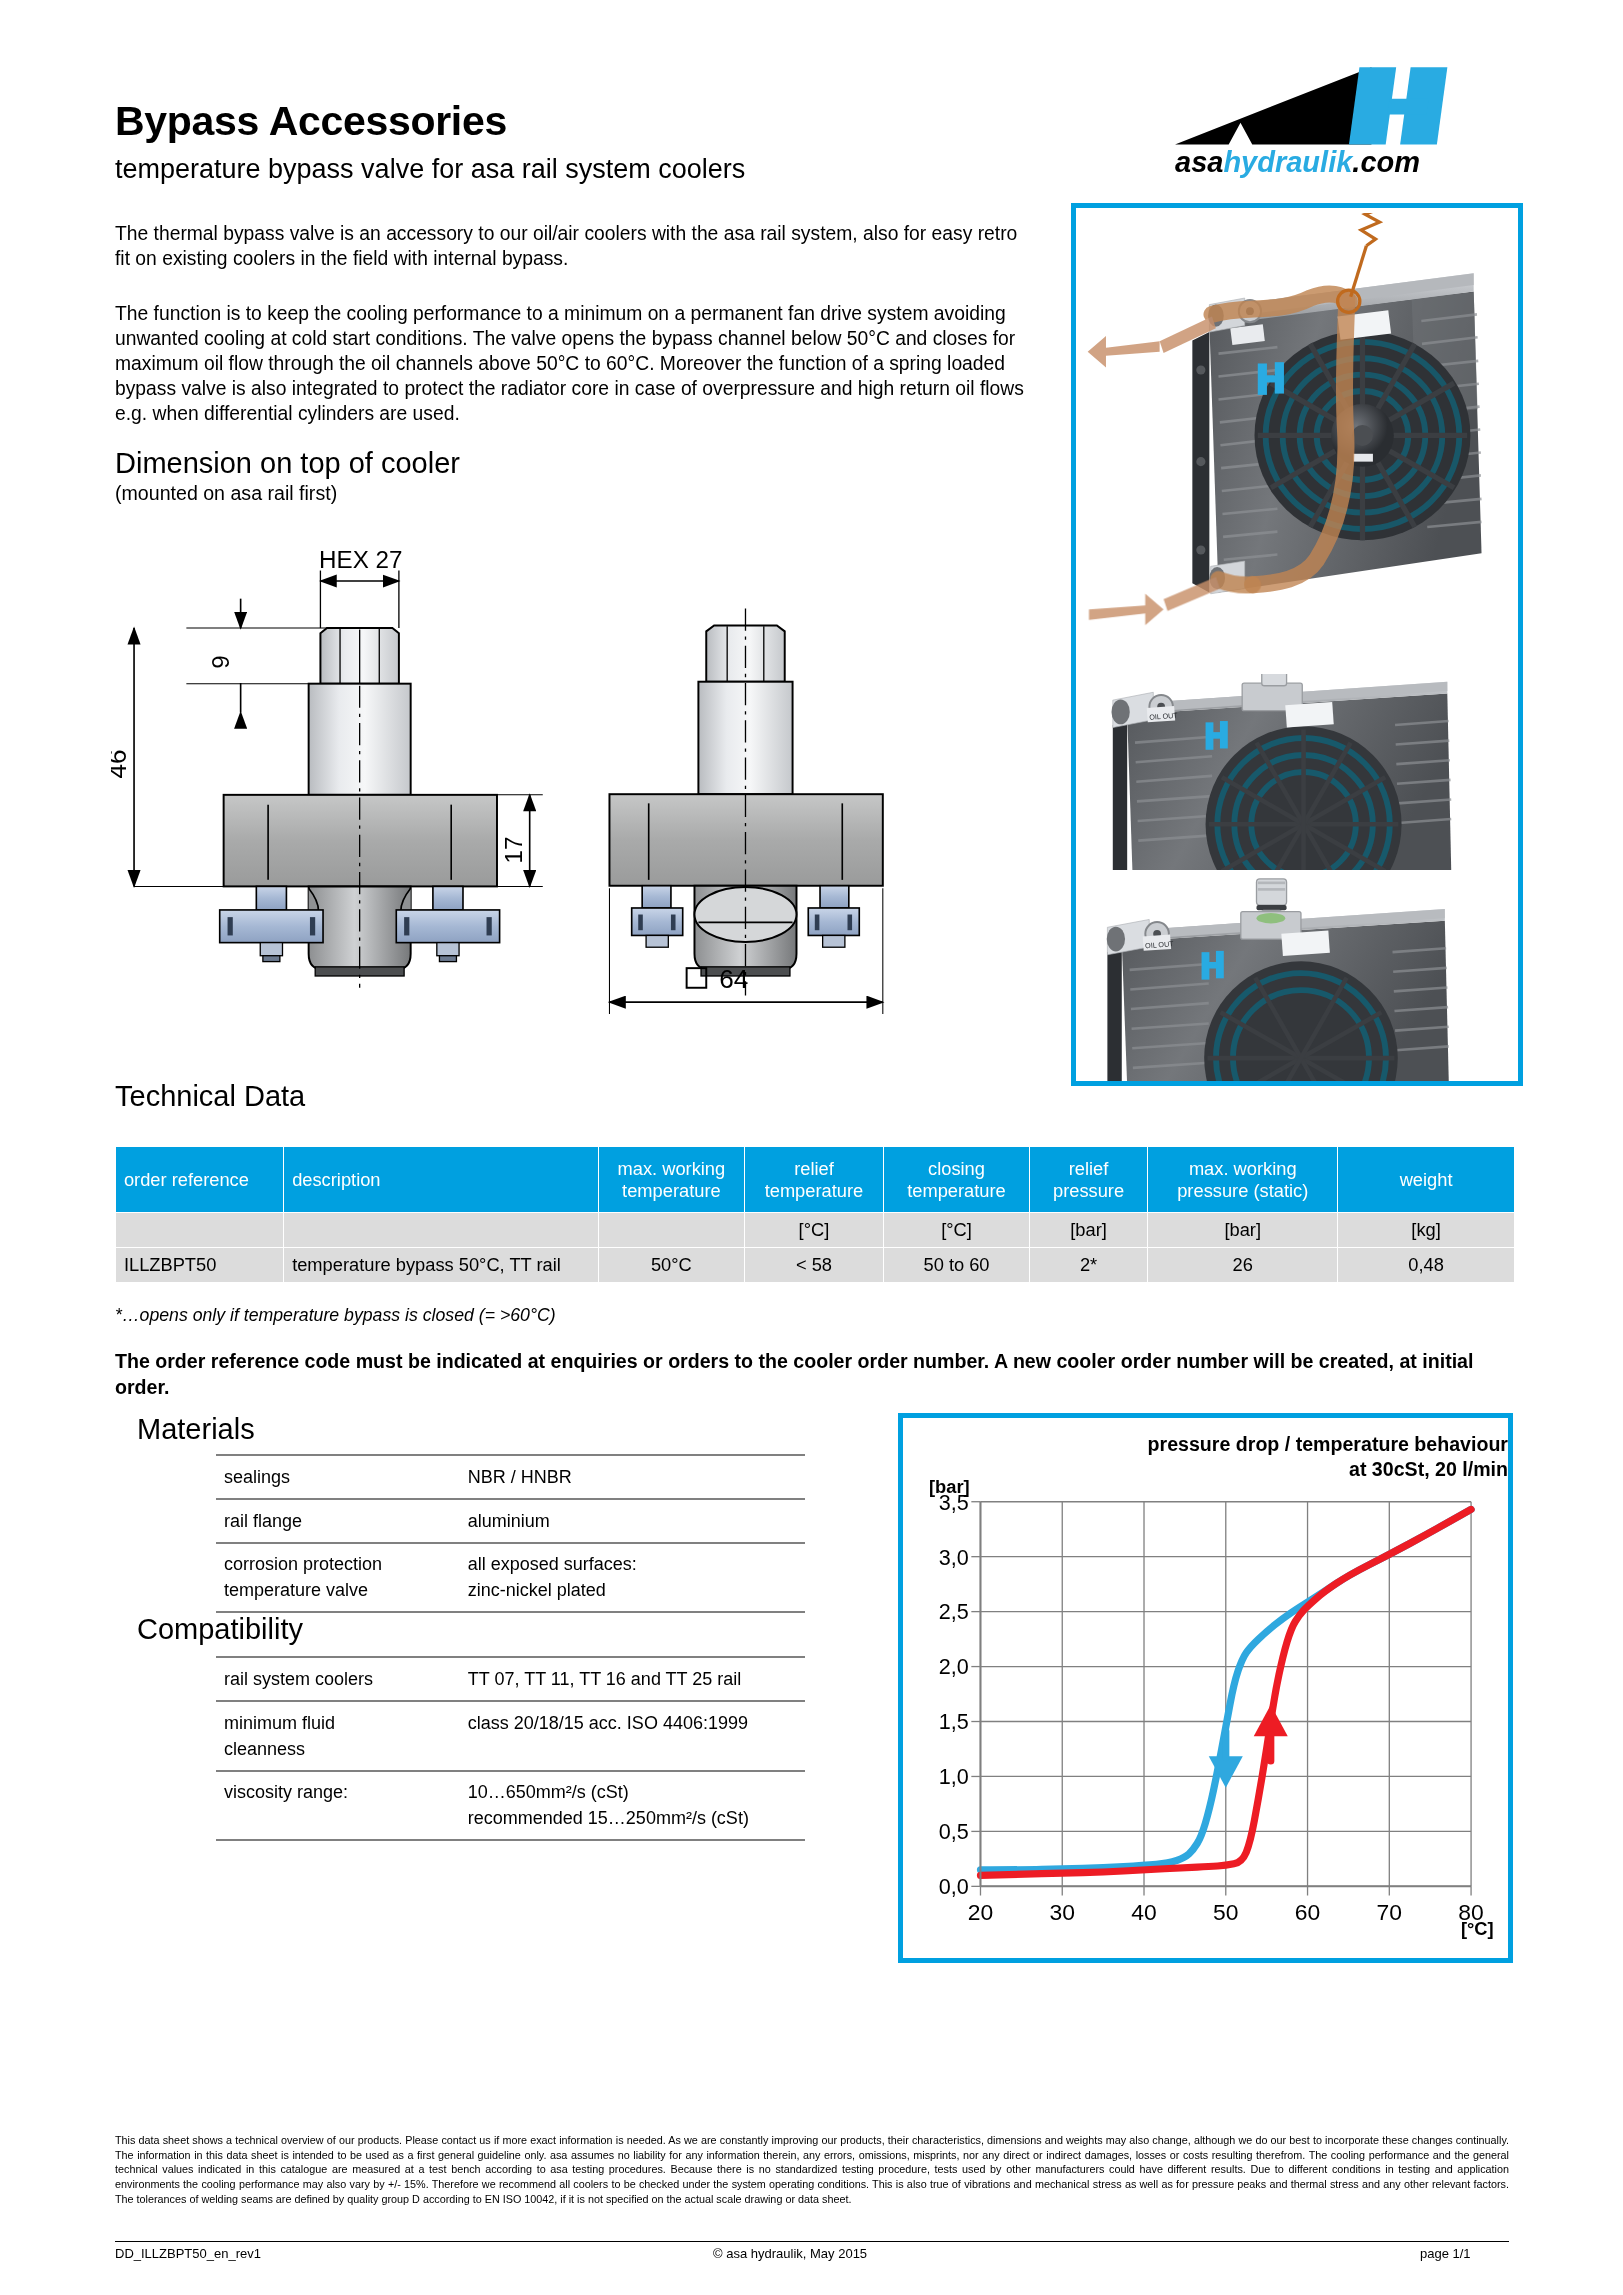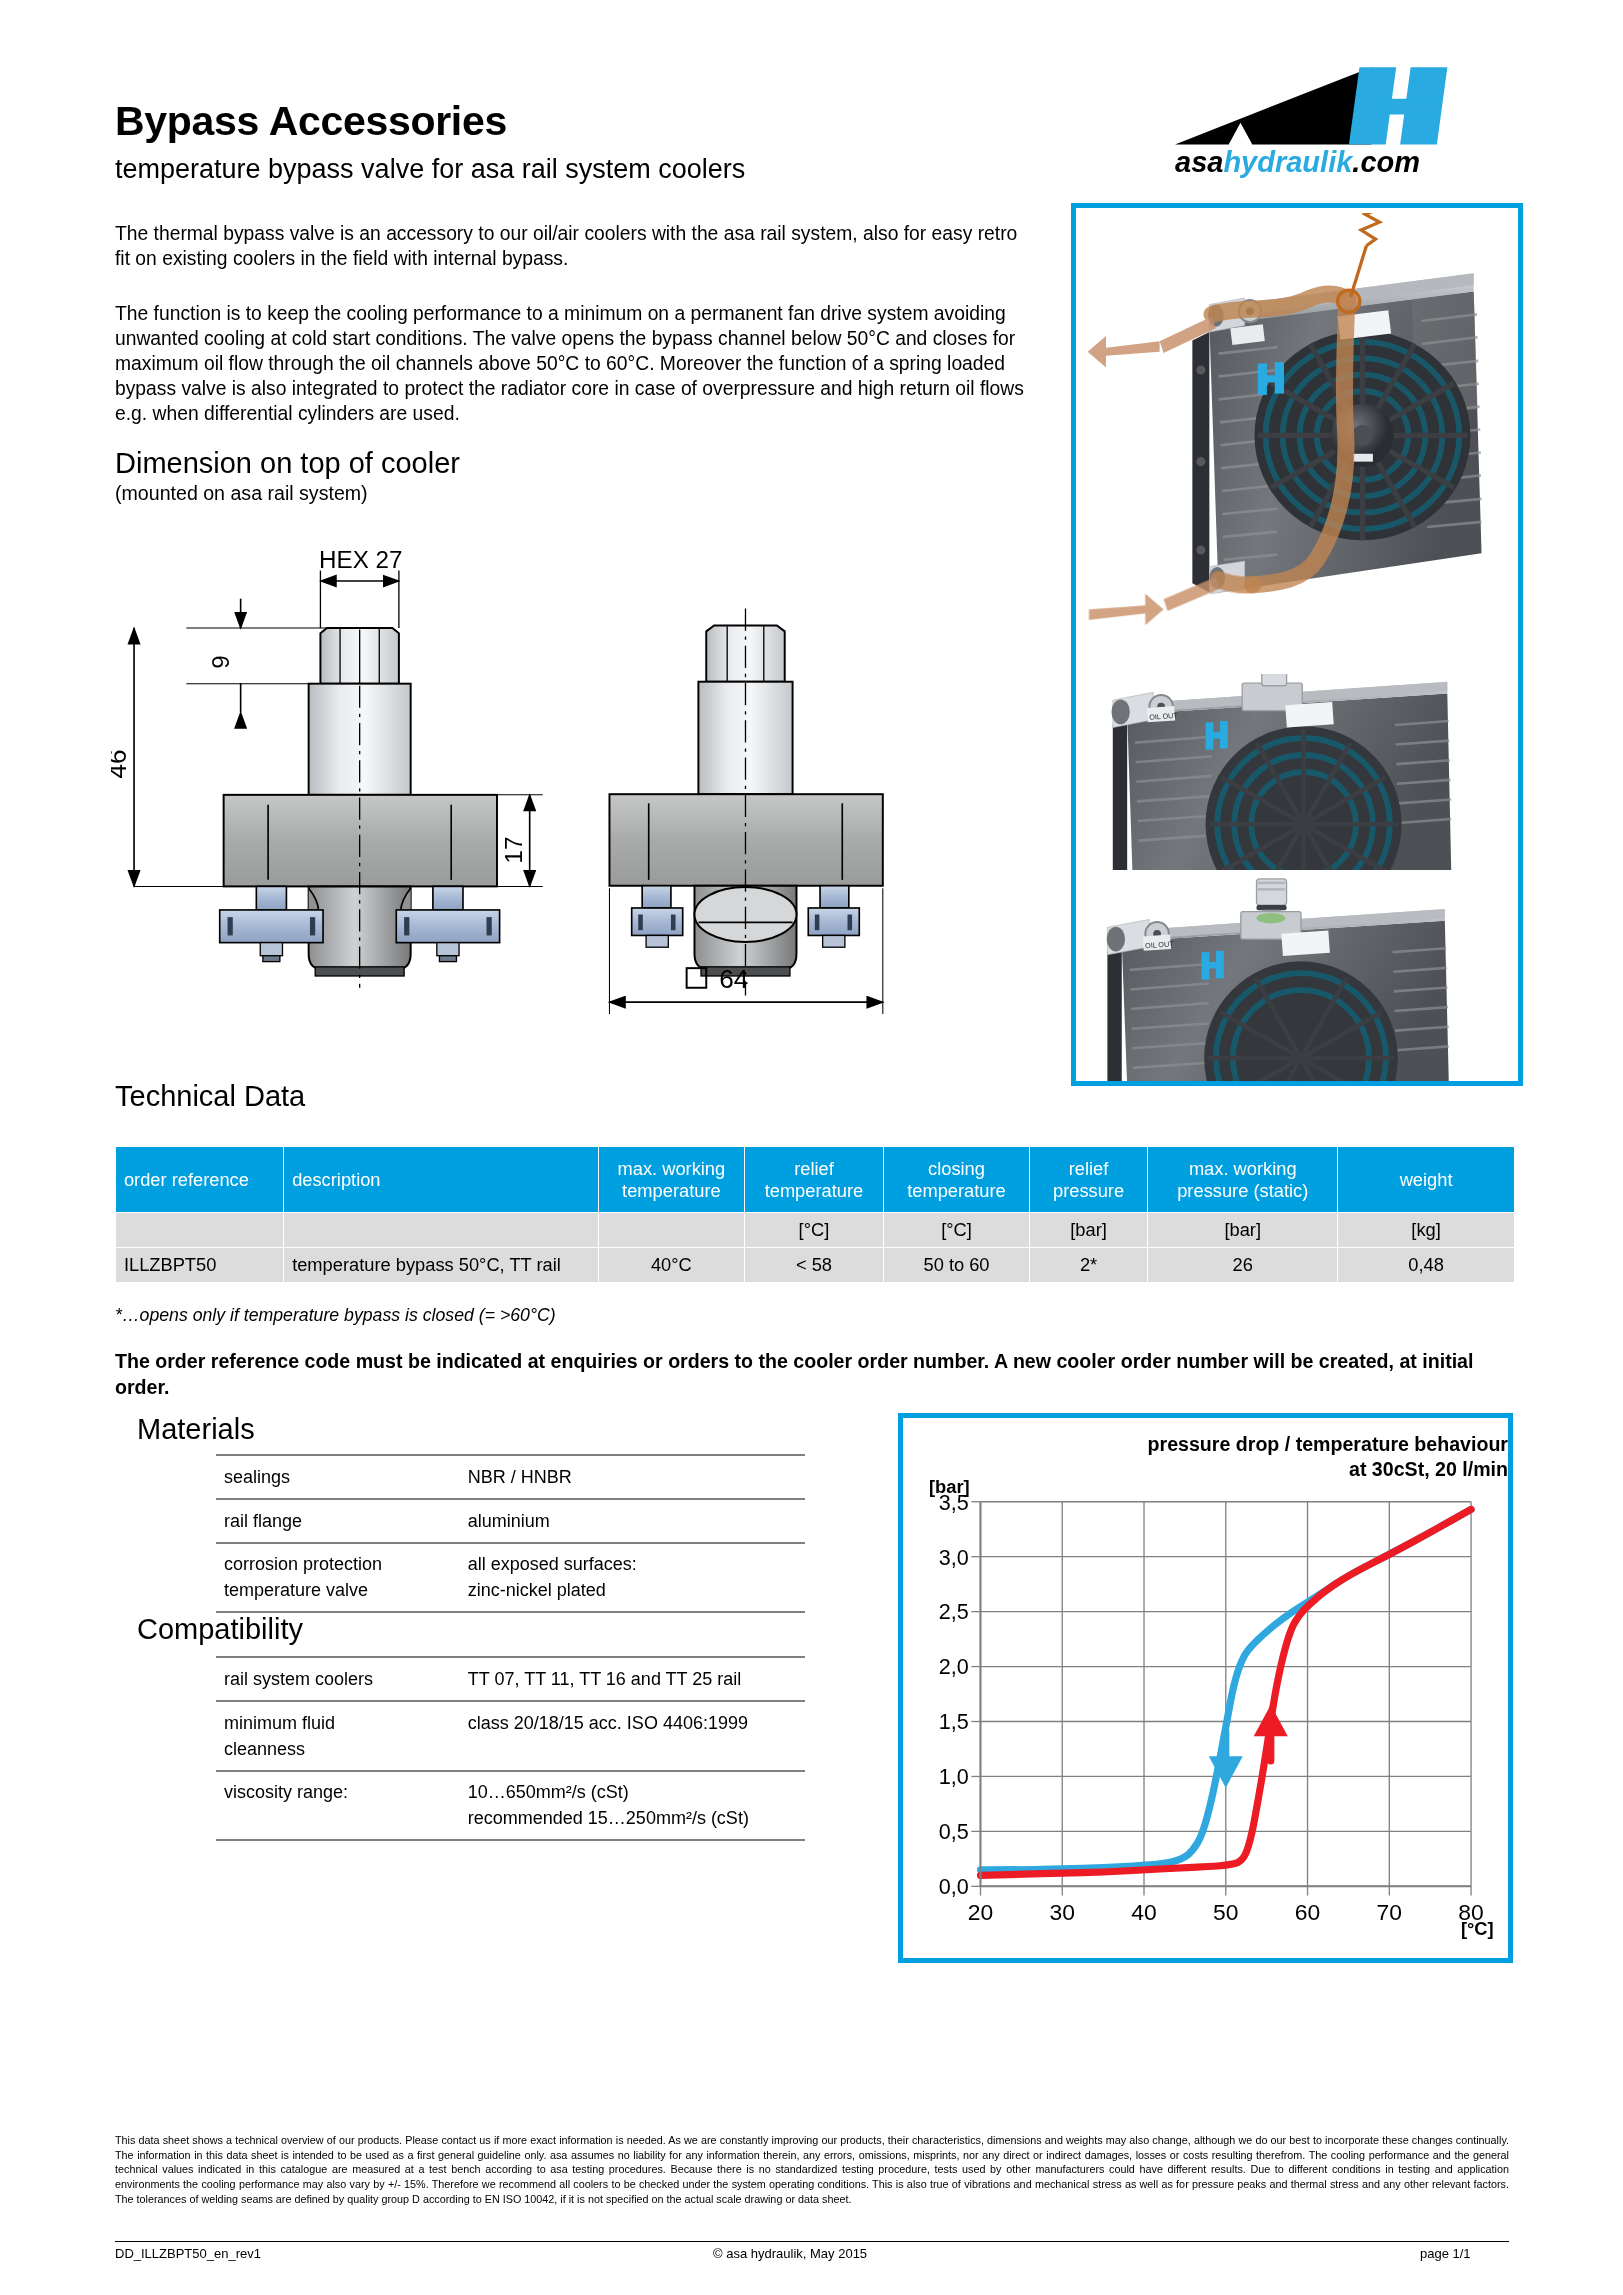--- a/index.html
+++ b/index.html
@@ -95,21 +95,21 @@
       <polygon points="100,0 156,0 140,118 84,118" fill="#29ABE2"></polygon>
       <polygon points="68,48 128,48 124,72 64,72" fill="#29ABE2"></polygon>
     </svg>
     <div id="logoText"><span class="blk">asa</span><span class="blu">hydraulik</span><span class="blk">.com</span></div>
   </div>
 
   <div class="para" id="p1">The thermal bypass valve is an accessory to our oil/air coolers with the asa rail system, also for easy retro fit on existing coolers in the field with internal bypass.</div>
   <div class="para" id="p2">The function is to keep the cooling performance to a minimum on a permanent fan drive system avoiding unwanted cooling at cold start conditions. The valve opens the bypass channel below 50°C and closes for maximum oil flow through the oil channels above 50°C to 60°C. Moreover the function of a spring loaded bypass valve is also integrated to protect the radiator core in case of overpressure and high return oil flows e.g. when differential cylinders are used.</div>
 
   <div class="sec-h" id="dimH">Dimension on top of cooler</div>
-  <div id="dimSub">(mounted on asa rail system)</div>
+  <div id="dimSub">(mounted on asa rail first)</div>
 
   <div id="dimWrap">
     <svg width="942" height="497" viewBox="0 0 1440 760">
       <defs>
         <linearGradient id="steelV" x1="0" y1="0" x2="1" y2="0">
           <stop offset="0%" stop-color="#b9bcc0"></stop>
             <stop offset="30%" stop-color="#e9ebee"></stop>
           <stop offset="55%" stop-color="#f6f7f8"></stop>
             <stop offset="100%" stop-color="#c5c8cc"></stop>
         </linearGradient>
@@ -482,21 +482,21 @@
         <td></td>
         <td>[°C]</td>
         <td>[°C]</td>
         <td>[bar]</td>
         <td>[bar]</td>
         <td>[kg]</td>
       </tr>
       <tr>
         <td class="tl">ILLZBPT50</td>
         <td class="tl">temperature bypass 50°C, TT rail</td>
-        <td>40°C</td>
+        <td>50°C</td>
         <td>&lt; 58</td>
         <td>50 to 60</td>
         <td>2*</td>
         <td>26</td>
         <td>0,48</td>
       </tr>
     </tbody>
   </table>
 
   <div id="footnote">*…opens only if temperature bypass is closed (= &gt;60°C)</div>

